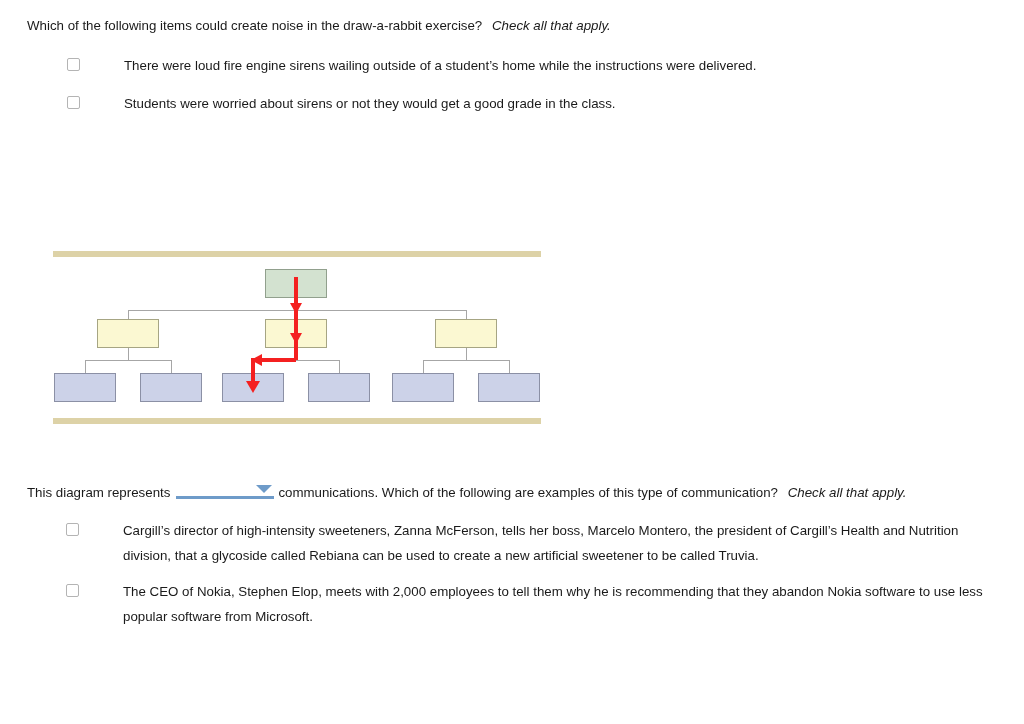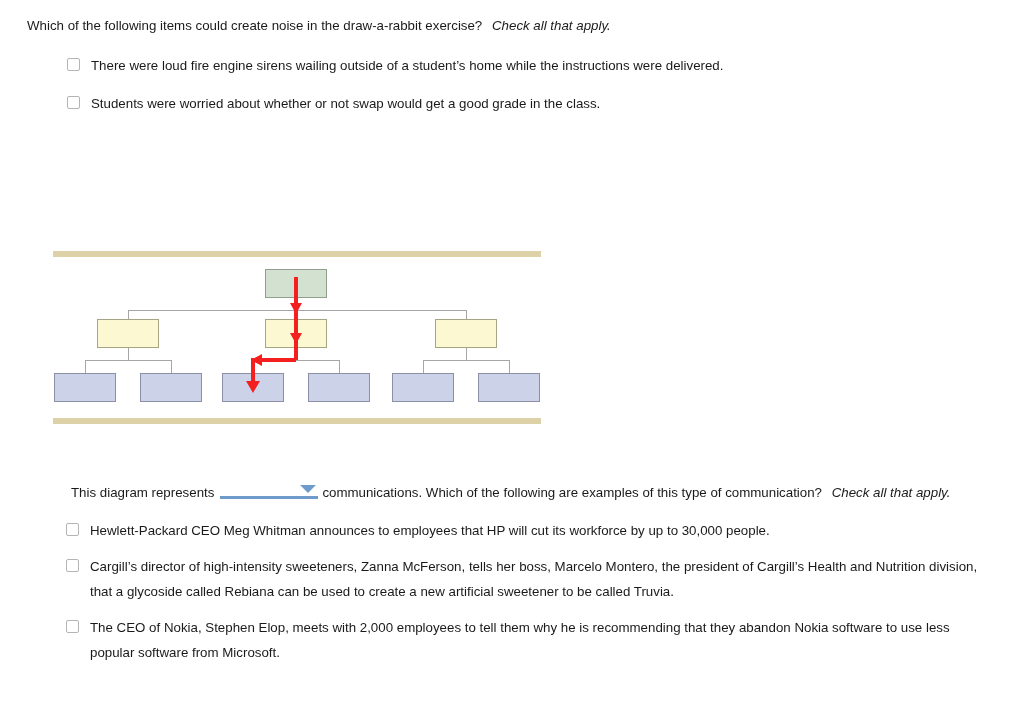--- a/index.html
+++ b/index.html
@@ -30,21 +30,21 @@
     position: absolute;
     font-size: 13.3px;
     line-height: 17px;
     color: #1a1a1a;
     white-space: nowrap;
   }
   .prompt .italic {
     font-style: italic;
   }
   .prompt-q1 { left: 27px; top: 17px; }
-  .prompt-q2 { left: 27px; top: 481px; margin-left: 44px; }
+  .prompt-q2 { left: 27px; top: 481px; }
 
   
   .blank-select {
     display: inline-block;
     position: relative;
     width: 98px;
     height: 15px;
     vertical-align: -2px;
     margin: 0 4px 0 6px;
     border-bottom: 3px solid #6e9bc9;
@@ -67,20 +67,21 @@
   }
   .opt-group-1 { left: 67px; top: 53px; width: 900px; }
   .opt-group-2 { left: 66px; top: 518px; width: 920px; }
 
   .option {
     position: relative;
     display: flex;
     align-items: flex-start;
     font-size: 13.3px;
     line-height: 25px;
+    gap: 33px;
   }
   .opt-group-1 .option { margin-bottom: 13px; }
   .opt-group-2 .option { margin-bottom: 11px; }
 
   .checkbox {
     flex: 0 0 auto;
     width: 13px;
     height: 13px;
     margin-top: 5px;
     margin-right: 11px;
@@ -154,21 +155,21 @@
 
     <div class="option">
       <span class="checkbox"></span>
       <span class="opt-text">There were loud fire engine sirens wailing outside of a student’s home while the instructions were delivered.</span>
     </div>
 
 
 
     <div class="option">
       <span class="checkbox"></span>
-      <span class="opt-text">Students were worried about whether or not swap would get a good grade in the class.</span>
+      <span class="opt-text">Students were worried about sirens or not they would get a good grade in the class.</span>
     </div>
 
   </div>
 
   <div class="diagram">
 
     <div class="rule rule-top"></div>
     <div class="rule rule-bottom"></div>
 
     <div class="connector conn-v" style="left:243px; top:47px; height:13px;"></div>
@@ -226,24 +227,20 @@
 
   </div>
 
   <div class="prompt prompt-q2">
     <span>This diagram represents</span><span class="blank-select"><span class="caret"></span><span></span></span><span>communications. Which of the following are examples of this type of communication?</span>
     <span class="italic" style="margin-left:6px;">Check all that apply.</span>
   </div>
 
   <div class="options opt-group-2">
 
-    <div class="option">
-      <span class="checkbox"></span>
-      <span class="opt-text">Hewlett-Packard CEO Meg Whitman announces to employees that HP will cut its workforce by up to 30,000 people.</span>
-    </div>
 
 
     <div class="option">
       <span class="checkbox"></span>
       <span class="opt-text">Cargill’s director of high-intensity sweeteners, Zanna McFerson, tells her boss, Marcelo Montero, the president of Cargill’s Health and Nutrition division, that a glycoside called Rebiana can be used to create a new artificial sweetener to be called Truvia.</span>
     </div>
 
     <div class="option">
       <span class="checkbox"></span>
       <span class="opt-text">The CEO of Nokia, Stephen Elop, meets with 2,000 employees to tell them why he is recommending that they abandon Nokia software to use less popular software from Microsoft.</span>

